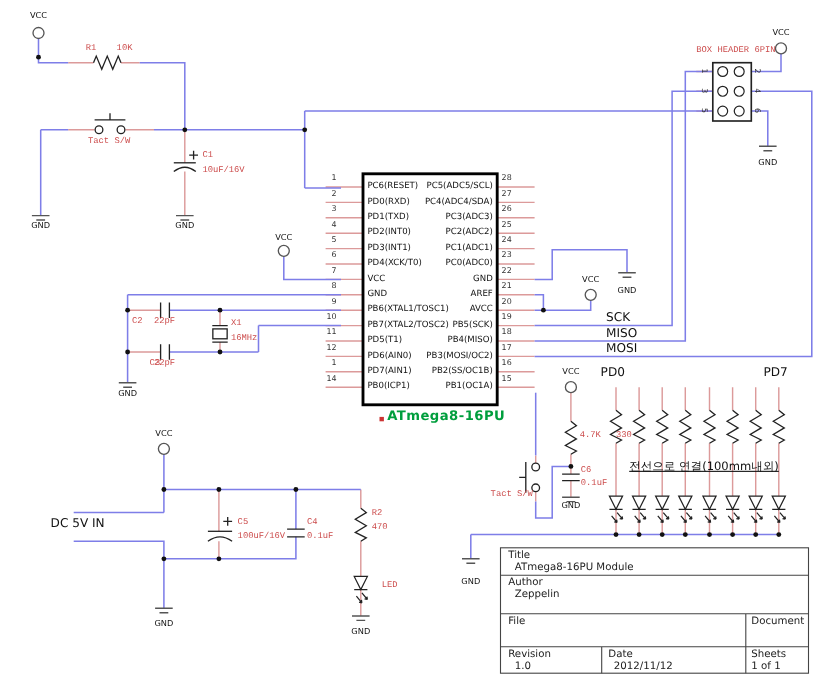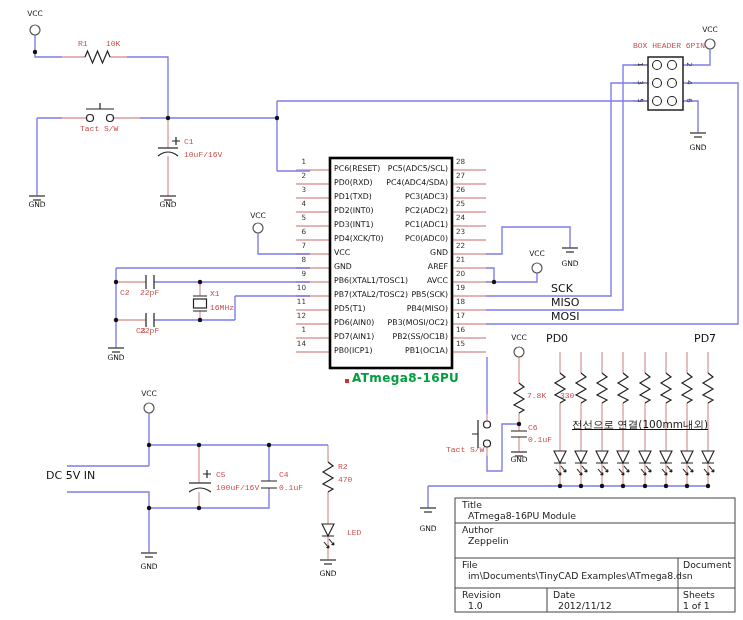--- a/index.html
+++ b/index.html
@@ -231,21 +231,21 @@
 <span class="t f8 red" style="left:210px;top:304px">16MHz</span>
 <span class="t f8 red" style="left:136px;top:327px">C3</span>
 <span class="t f8 red" style="left:140px;top:327px">22pF</span>
 <span class="t f8 red" style="left:216px;top:471px">C5</span>
 <span class="t f8 red" style="left:216px;top:484px">100uF/16V</span>
 <span class="t f8 red" style="left:279px;top:471px">C4</span>
 <span class="t f8 red" style="left:279px;top:484px">0.1uF</span>
 <span class="t f8 red" style="left:338px;top:463px">R2</span>
 <span class="t f8 red" style="left:338px;top:476px">470</span>
 <span class="t f8 red" style="left:347px;top:529px">LED</span>
-<span class="t f8 red" style="left:527px;top:392px">7.8K</span>
+<span class="t f8 red" style="left:527px;top:392px">4.7K</span>
 <span class="t f8 red" style="left:528px;top:424px">C6</span>
 <span class="t f8 red" style="left:528px;top:436px">0.1uF</span>
 <span class="t f8 red" style="left:560px;top:392px">330</span>
 <span class="t f8 red" style="left:446px;top:446px">Tact S/W</span>
 <span class="t f8 red" style="left:633px;top:42px">BOX HEADER 6PIN</span>
 
 <span class="t f11" style="left:551px;top:283px">SCK</span>
 <span class="t f11" style="left:551px;top:297px">MISO</span>
 <span class="t f11" style="left:551px;top:311px">MOSI</span>
 <span class="t f11" style="left:546px;top:333px">PD0</span>
@@ -320,21 +320,20 @@
 <span class="t rot" style="left:637px;top:79px">3</span>
 <span class="t rot" style="left:686px;top:79px">4</span>
 <span class="t rot" style="left:637px;top:97px">5</span>
 <span class="t rot" style="left:686px;top:97px">6</span>
 
 <span class="t tb" style="left:462px;top:500px">Title</span>
 <span class="t tb" style="left:468px;top:511px">ATmega8-16PU Module</span>
 <span class="t tb" style="left:462px;top:525px">Author</span>
 <span class="t tb" style="left:468px;top:536px">Zeppelin</span>
 <span class="t tb" style="left:462px;top:560px">File</span>
-<span class="t tb" style="left:468px;top:571px">im\Documents\TinyCAD Examples\ATmega8.dsn</span>
 <span class="t tb" style="left:683px;top:560px">Document</span>
 <span class="t tb" style="left:462px;top:590px">Revision</span>
 <span class="t tb" style="left:468px;top:601px">1.0</span>
 <span class="t tb" style="left:553px;top:590px">Date</span>
 <span class="t tb" style="left:558px;top:601px">2012/11/12</span>
 <span class="t tb" style="left:683px;top:590px">Sheets</span>
 <span class="t tb" style="left:683px;top:601px">1 of 1</span>
 
 </div>
 

